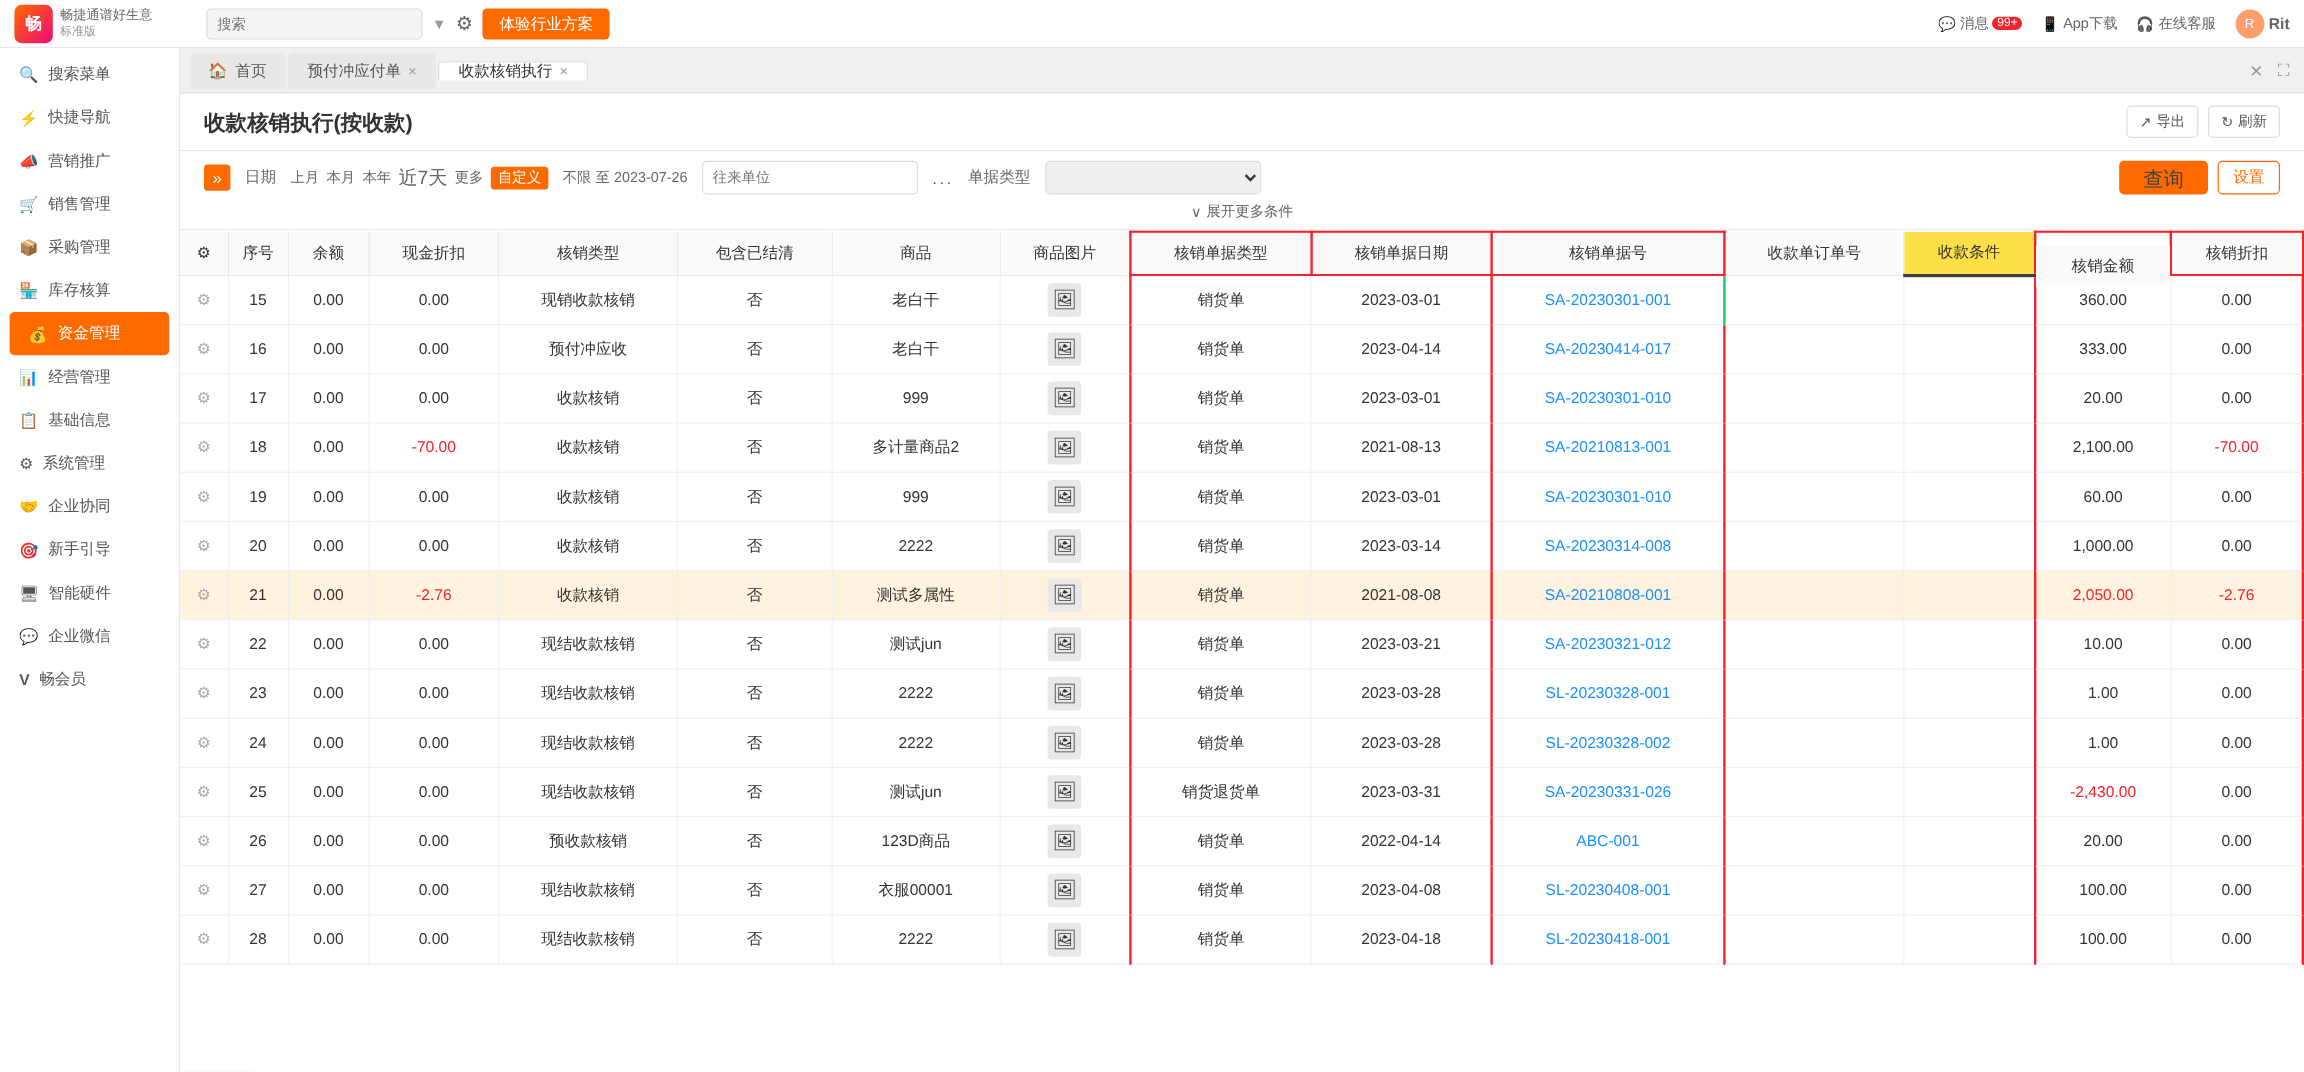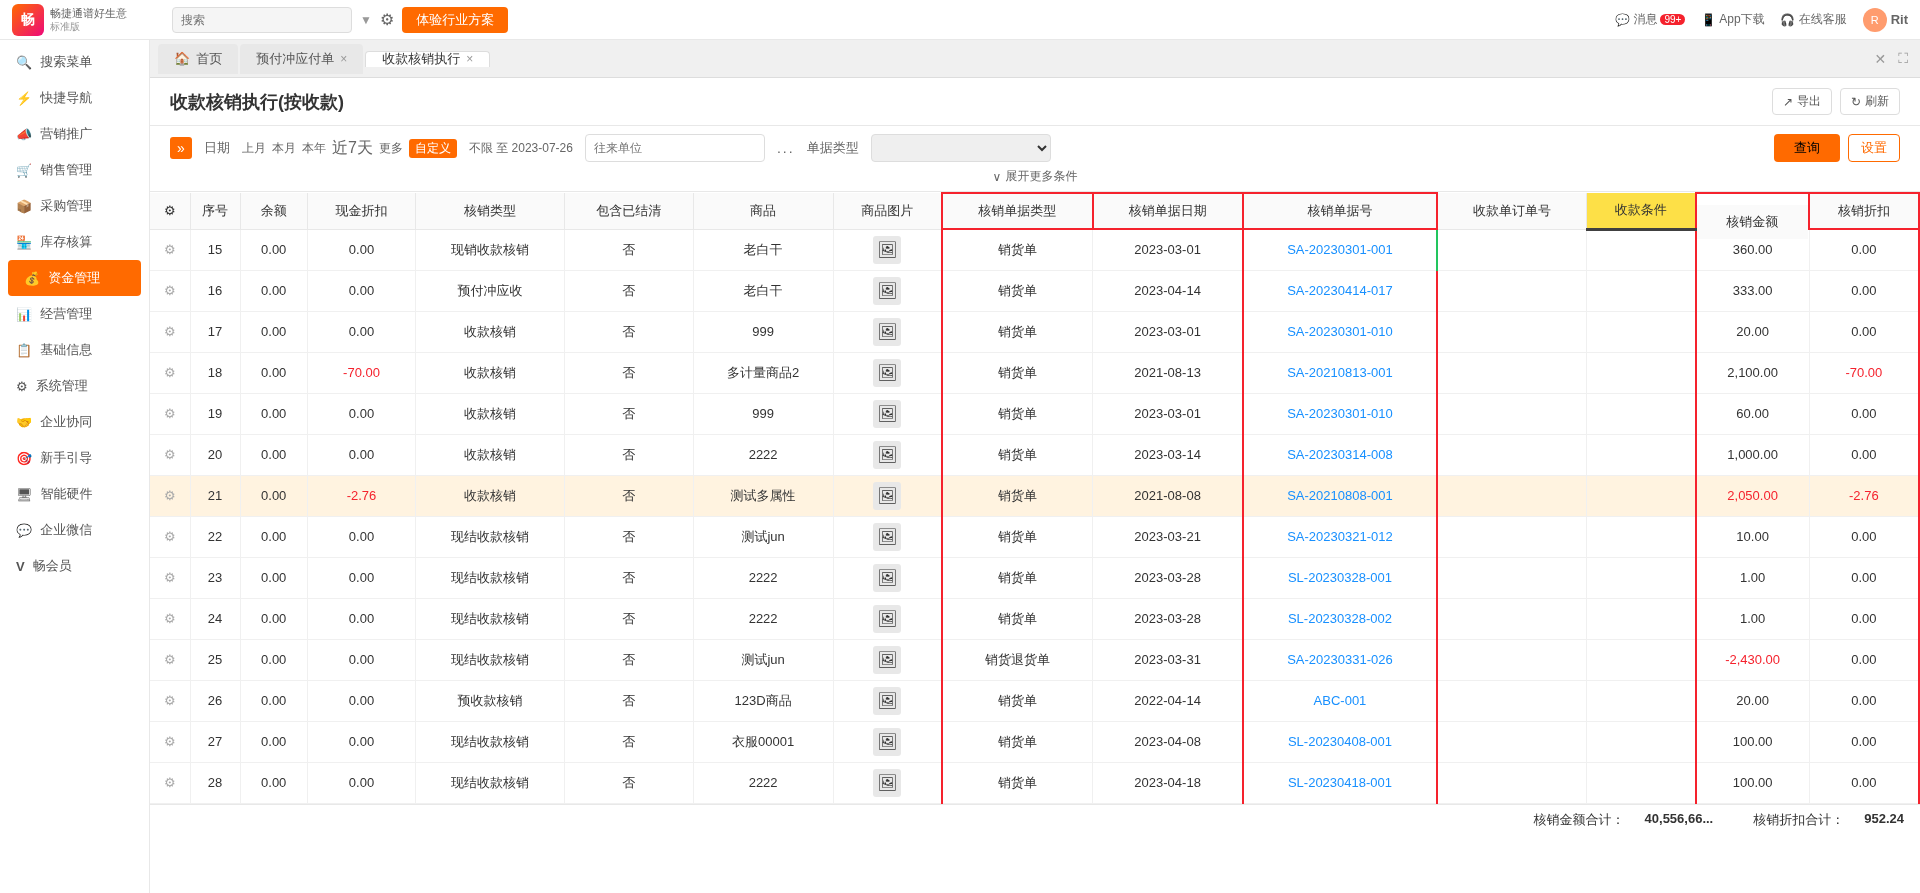--- a/index.html
+++ b/index.html
@@ -188,21 +188,21 @@
         <div style="color:#666;font-size:12px;">
           <span>不限 至 2023-07-26</span>
         </div>
         <input type="text" placeholder="往来单位" style="border: 1px solid rgb(221, 221, 221); border-radius: 4px; padding: 4px 8px; font-size: 12px; width: 180px; height: 28px; color: rgb(51, 51, 51);">
         <span style="color:#666;font-size:14px;letter-spacing:2px;">...</span>
         <span style="color:#666;font-size:13px;">单据类型</span>
         <select style="border:1px solid #ddd;border-radius:4px;padding:4px 8px;font-size:12px;width:180px;height:28px;color:#333;">
           <option></option>
         </select>
         <div style="margin-left:auto;display:flex;gap:8px;">
-          <button style="background:#ff6a00;color:#000000;border:none;border-radius:4px;padding:4px 20px;font-size:13px;cursor:pointer;height:28px;">查询</button>
+          <button style="background:#ff6a00;color:#404040;border:none;border-radius:4px;padding:4px 20px;font-size:17px;cursor:pointer;height:28px;">查询</button>
           <button style="background:#fff;color:#ff6a00;border:1px solid #ff6a00;border-radius:4px;padding:4px 12px;font-size:13px;cursor:pointer;height:28px;">设置</button>
         </div>
       </div>
       <div style="display:flex;justify-content:center;padding:6px 0 2px;">
         <button style="background:none;border:none;color:#666;font-size:12px;cursor:pointer;display:flex;align-items:center;gap:4px;">
           <span>∨</span>
           <span>展开更多条件</span>
         </button>
       </div>
     </div>
@@ -491,22 +491,16 @@
     <td style="border-bottom:1px solid #f0f0f0;border-right:2px solid #f5222d;padding:6px 8px;text-align:center;color:#333;white-space:nowrap;">2023-04-18</td>
     <td style="border-bottom:1px solid #f0f0f0;border-right:2px solid #f5222d;padding:6px 8px;text-align:center;white-space:nowrap;"><a style="color:#1890ff;cursor:pointer;text-decoration:none;">SL-20230418-001</a></td>
     <td style="border-bottom:1px solid #f0f0f0;border-right:1px solid #f0f0f0;padding:6px 8px;text-align:center;color:#333;white-space:nowrap;"></td>
     <td style="border-bottom:1px solid #f0f0f0;border-right:1px solid #f0f0f0;padding:6px 8px;text-align:center;color:#333;white-space:nowrap;"></td>
     <td style="border-bottom:1px solid #f0f0f0;border-right:1px solid #f0f0f0;border-left:2px solid #f5222d;padding:6px 8px;text-align:center;white-space:nowrap;">100.00</td>
     <td style="border-bottom:1px solid #f0f0f0;border-right:2px solid #f5222d;padding:6px 8px;text-align:center;white-space:nowrap;">0.00</td>
   </tr>
           </tbody>
       </table>
 
-      <div style="background:#fff;border-top:1px solid #e8e8e8;padding:6px 16px;display:flex;justify-content:flex-end;gap:20px;font-size:13px;color:#333;position:sticky;bottom:0;">
-        <span>核销金额合计：</span>
-        <span style="font-weight:bold;">40,556,66...</span>
-        <span style="margin-left:20px;">核销折扣合计：</span>
-        <span style="font-weight:bold;">952.24</span>
-      </div>
     </div>
 
   </div>
 </div>
 
 </body></html>

